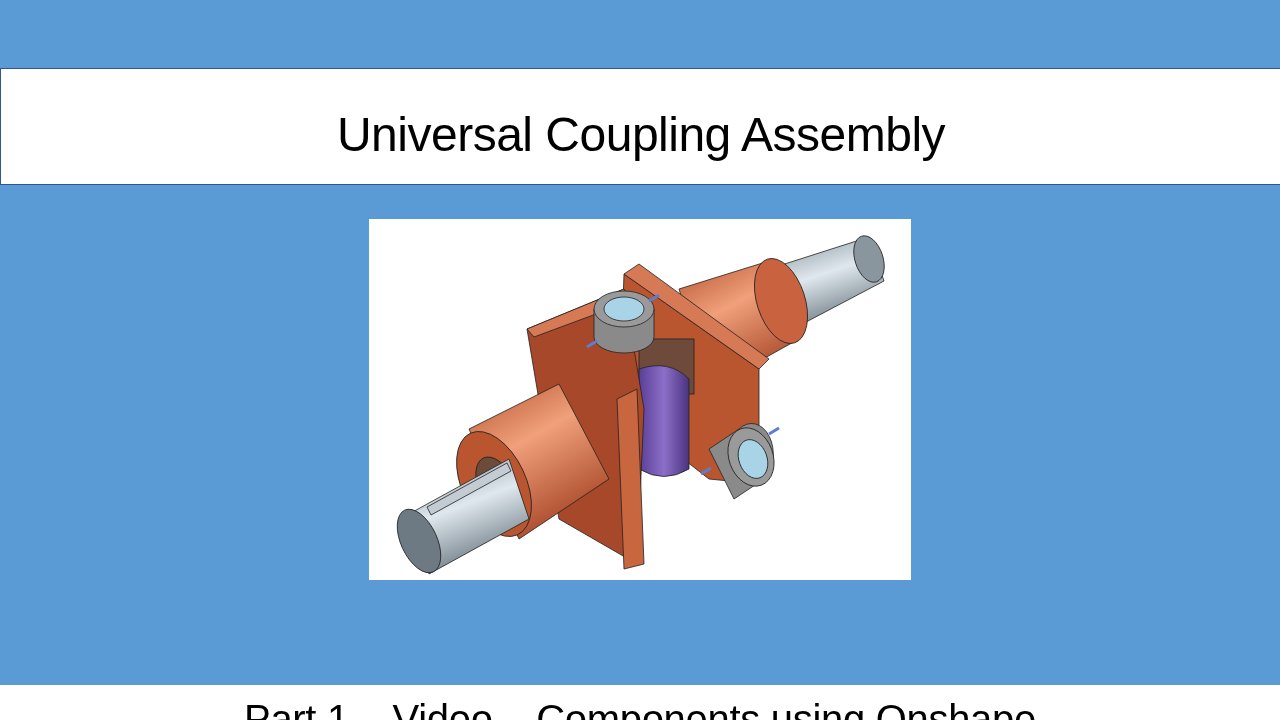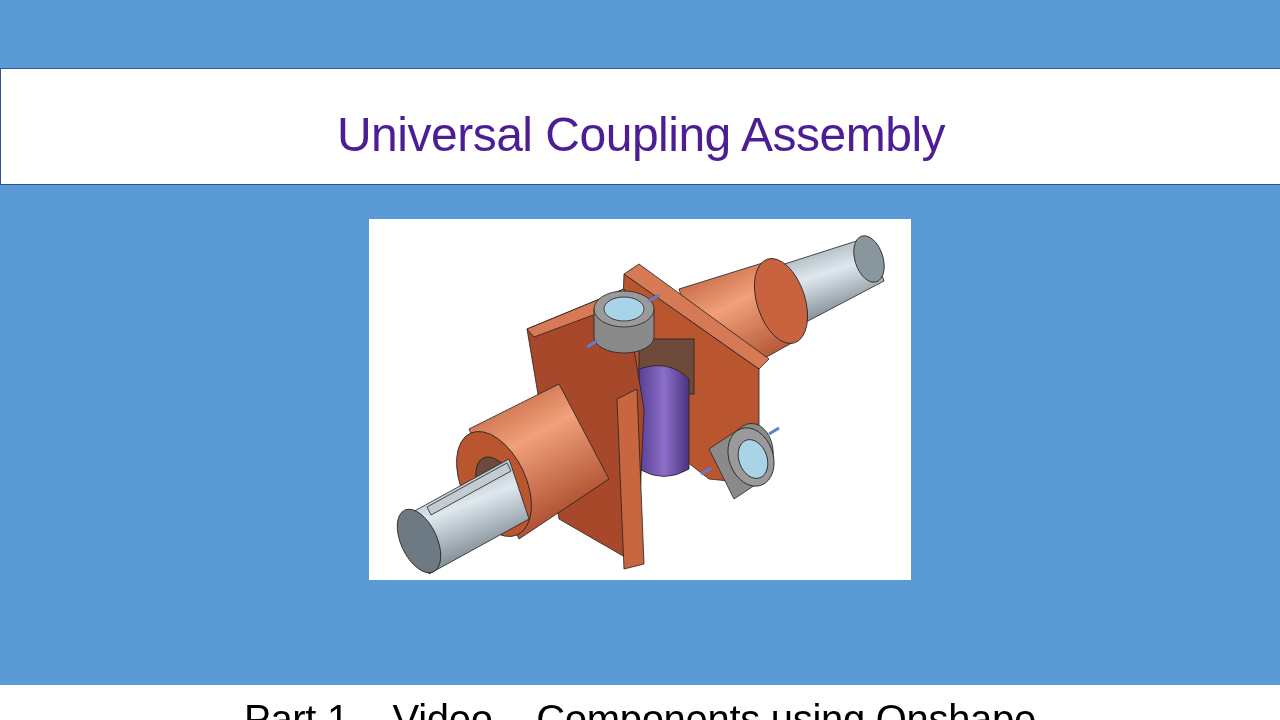--- a/index.html
+++ b/index.html
@@ -7,21 +7,21 @@
       width: 1280px; height: 720px; overflow: hidden;
       background: #5b9bd5; position: relative;
       font-family: "Liberation Sans", "DejaVu Sans", sans-serif;
     }
     .title-box {
       position: absolute; left: 0; top: 68px; width: 1282px; height: 117px;
       background: #ffffff; border: 1px solid #2f5597; box-sizing: border-box;
       display: flex; align-items: center; justify-content: center;
     }
     .title-text {
-      font-size: 48px; color: #4c1d95; letter-spacing: -0.5px; margin-top: 16px;
+      font-size: 48px; color: #000000; letter-spacing: -0.5px; margin-top: 16px;
     }
     .figure {
       position: absolute; left: 369px; top: 219px; width: 542px; height: 361px;
       background: #ffffff;
     }
     .figure svg { width: 100%; height: 100%; display: block; }
     .subtitle-box {
       position: absolute; left: 0; top: 640px; width: 1280px; height: 68px;
       background: #ffffff;
       display: flex; align-items: center; justify-content: center; margin-top: 45px;

